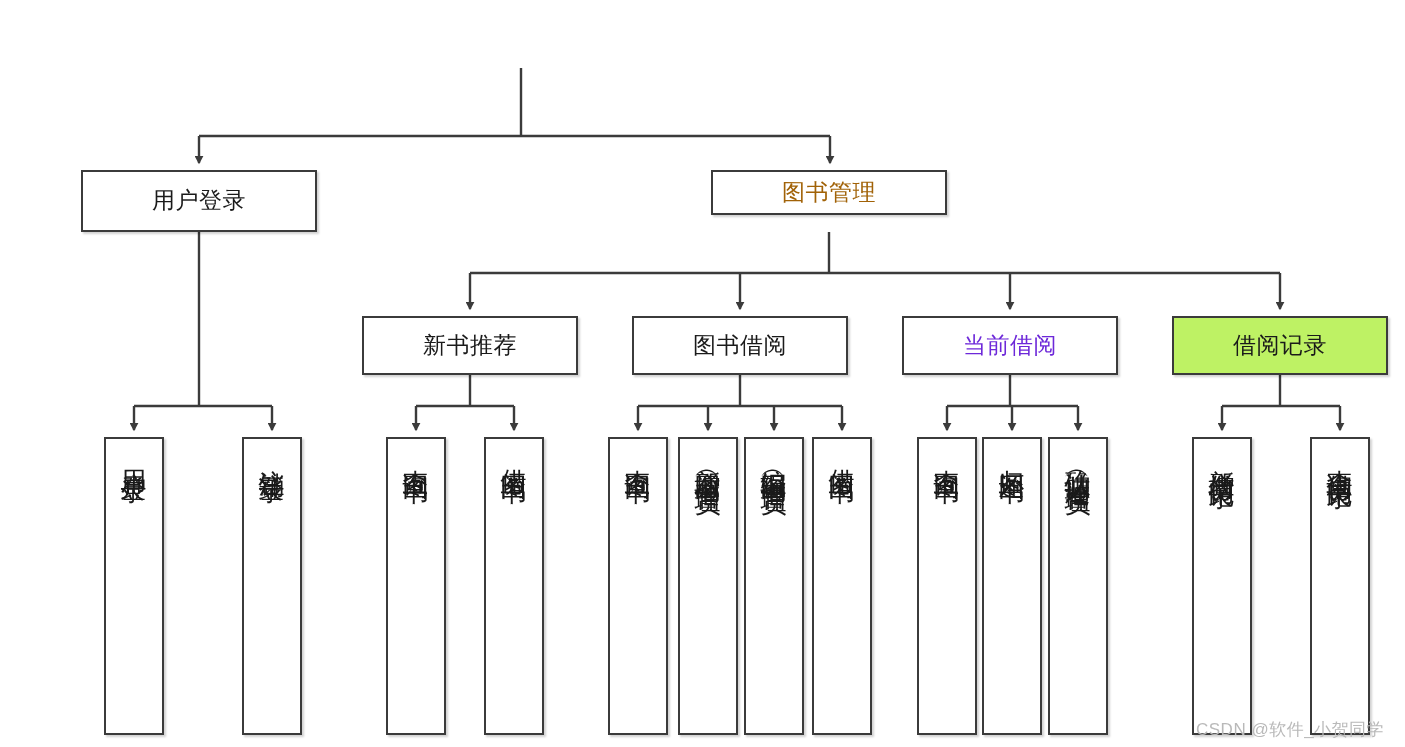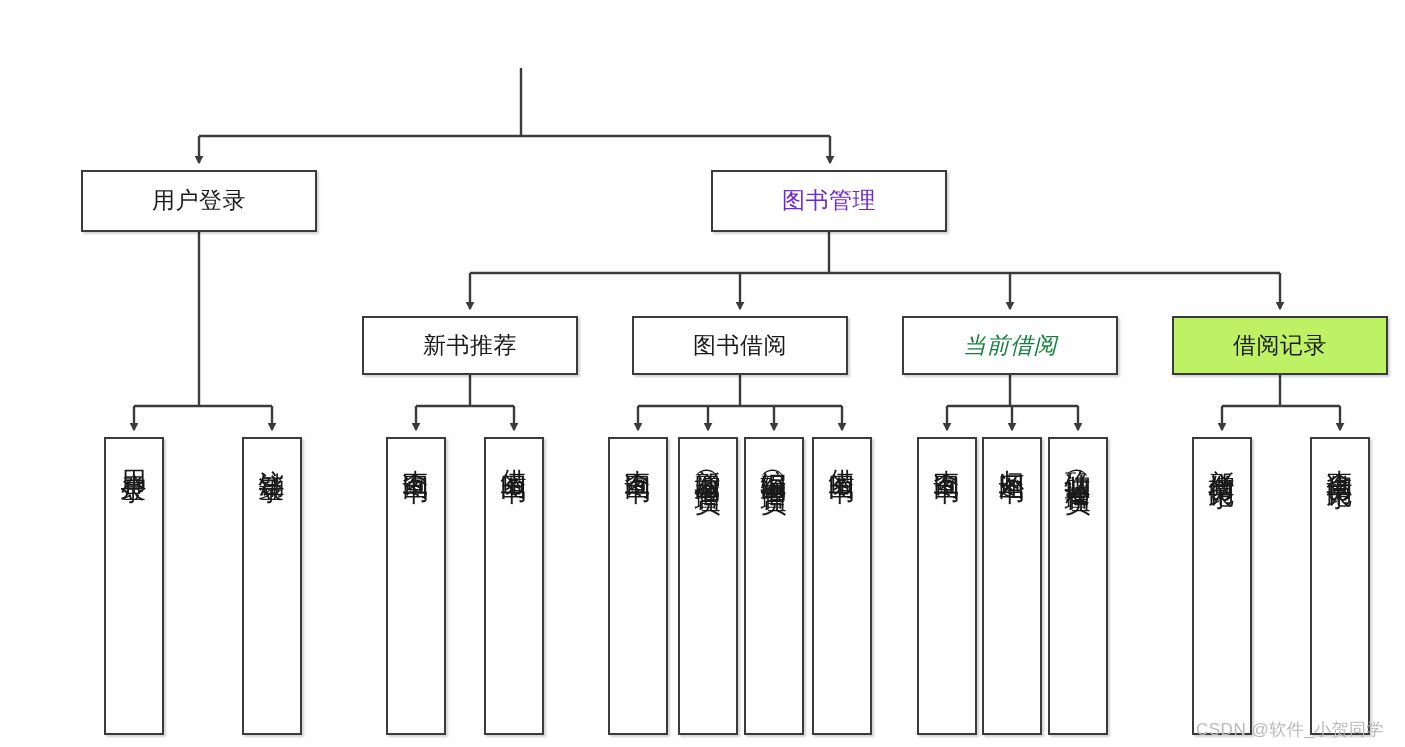--- a/index.html
+++ b/index.html
@@ -127,31 +127,31 @@
       <path d="M 1222 406 L 1340 406"></path>
       <path d="M 1222 406 L 1222 430" marker-end="url(#arrowhead)"></path>
       <path d="M 1340 406 L 1340 430" marker-end="url(#arrowhead)"></path>
     </g>
   </svg>
 
 
   <div class="node horiz" style="left: 81px; top: 170px; width: 236px; height: 62px; border-color: rgb(59, 59, 59); background: rgb(255, 255, 255); color: rgb(26, 26, 26);">
     <span class="node-label">用户登录</span>
   </div>
-  <div class="node horiz" style="left: 711px; top: 170px; width: 236px; height: 62px; border-color: rgb(59, 59, 59); background: rgb(255, 255, 255); color: #6d28d9; align-items: center;">
+  <div class="node horiz" style="left: 711px; top: 170px; width: 236px; height: 45px; border-color: rgb(59, 59, 59); background: rgb(255, 255, 255); color: #a16207; align-items: center;">
     <span class="node-label">图书管理</span>
   </div>
 
   <div class="node horiz" style="left: 632px; top: 316px; width: 216px; height: 59px; border-color: rgb(59, 59, 59); background: rgb(255, 255, 255); color: rgb(26, 26, 26);">
     <span class="node-label">图书借阅</span>
   </div>
   <div class="node horiz" style="left: 362px; top: 316px; width: 216px; height: 59px; border-color: rgb(59, 59, 59); background: rgb(255, 255, 255); color: rgb(26, 26, 26);">
     <span class="node-label">新书推荐</span>
   </div>
-  <div class="node horiz" style="left: 902px; top: 316px; width: 216px; height: 59px; border-color: rgb(59, 59, 59); background: rgb(255, 255, 255); color: #15803d; font-style: italic;">
+  <div class="node horiz" style="left: 902px; top: 316px; width: 216px; height: 59px; border-color: rgb(59, 59, 59); background: rgb(255, 255, 255); color: #6d28d9;">
     <span class="node-label">当前借阅</span>
   </div>
   <div class="node horiz" style="left: 1172px; top: 316px; width: 216px; height: 59px; border-color: rgb(59, 59, 59); background: #bef264; color: rgb(26, 26, 26);">
     <span class="node-label">借阅记录</span>
   </div>
 
   <div class="node vert" style="left: 104px; top: 437px; width: 60px; height: 298px; border-color: rgb(59, 59, 59); background: rgb(255, 255, 255); color: rgb(26, 26, 26);">
     <span class="node-label">用户登录</span>
   </div>
   <div class="node vert" style="left: 242px; top: 437px; width: 60px; height: 298px; border-color: rgb(59, 59, 59); background: rgb(255, 255, 255); color: rgb(26, 26, 26);">

